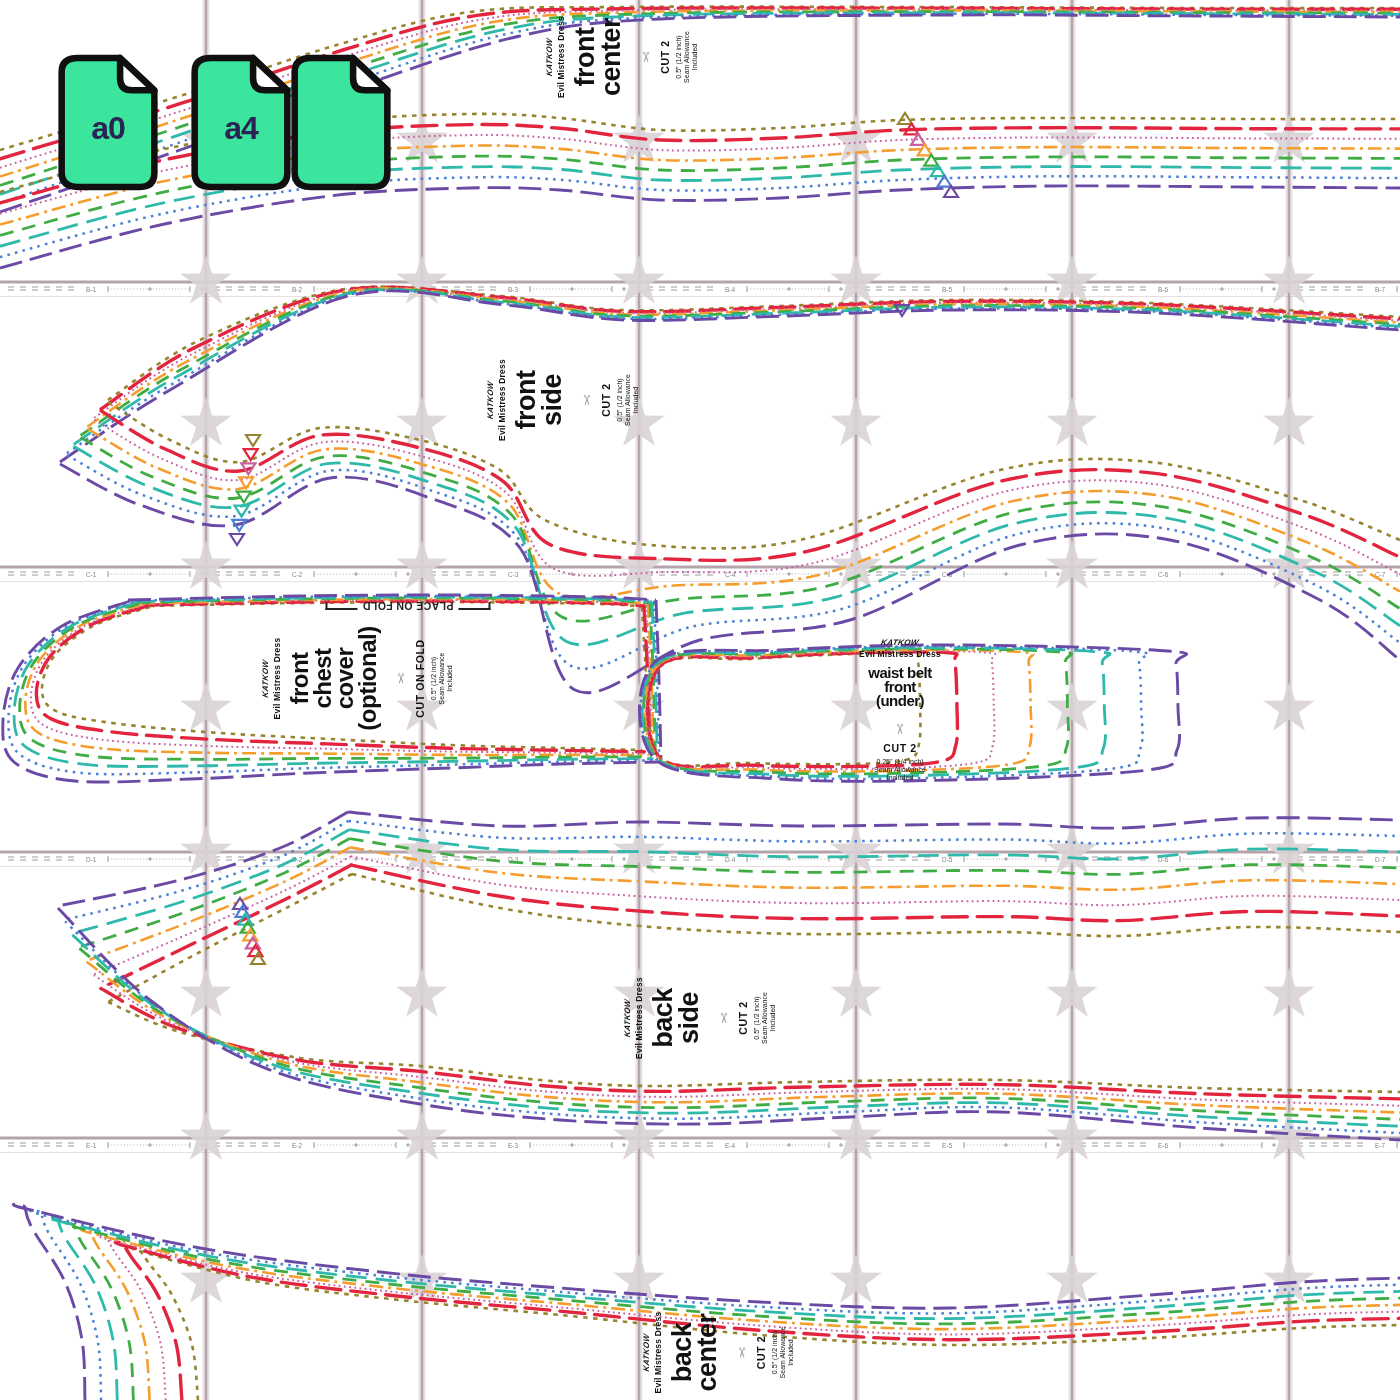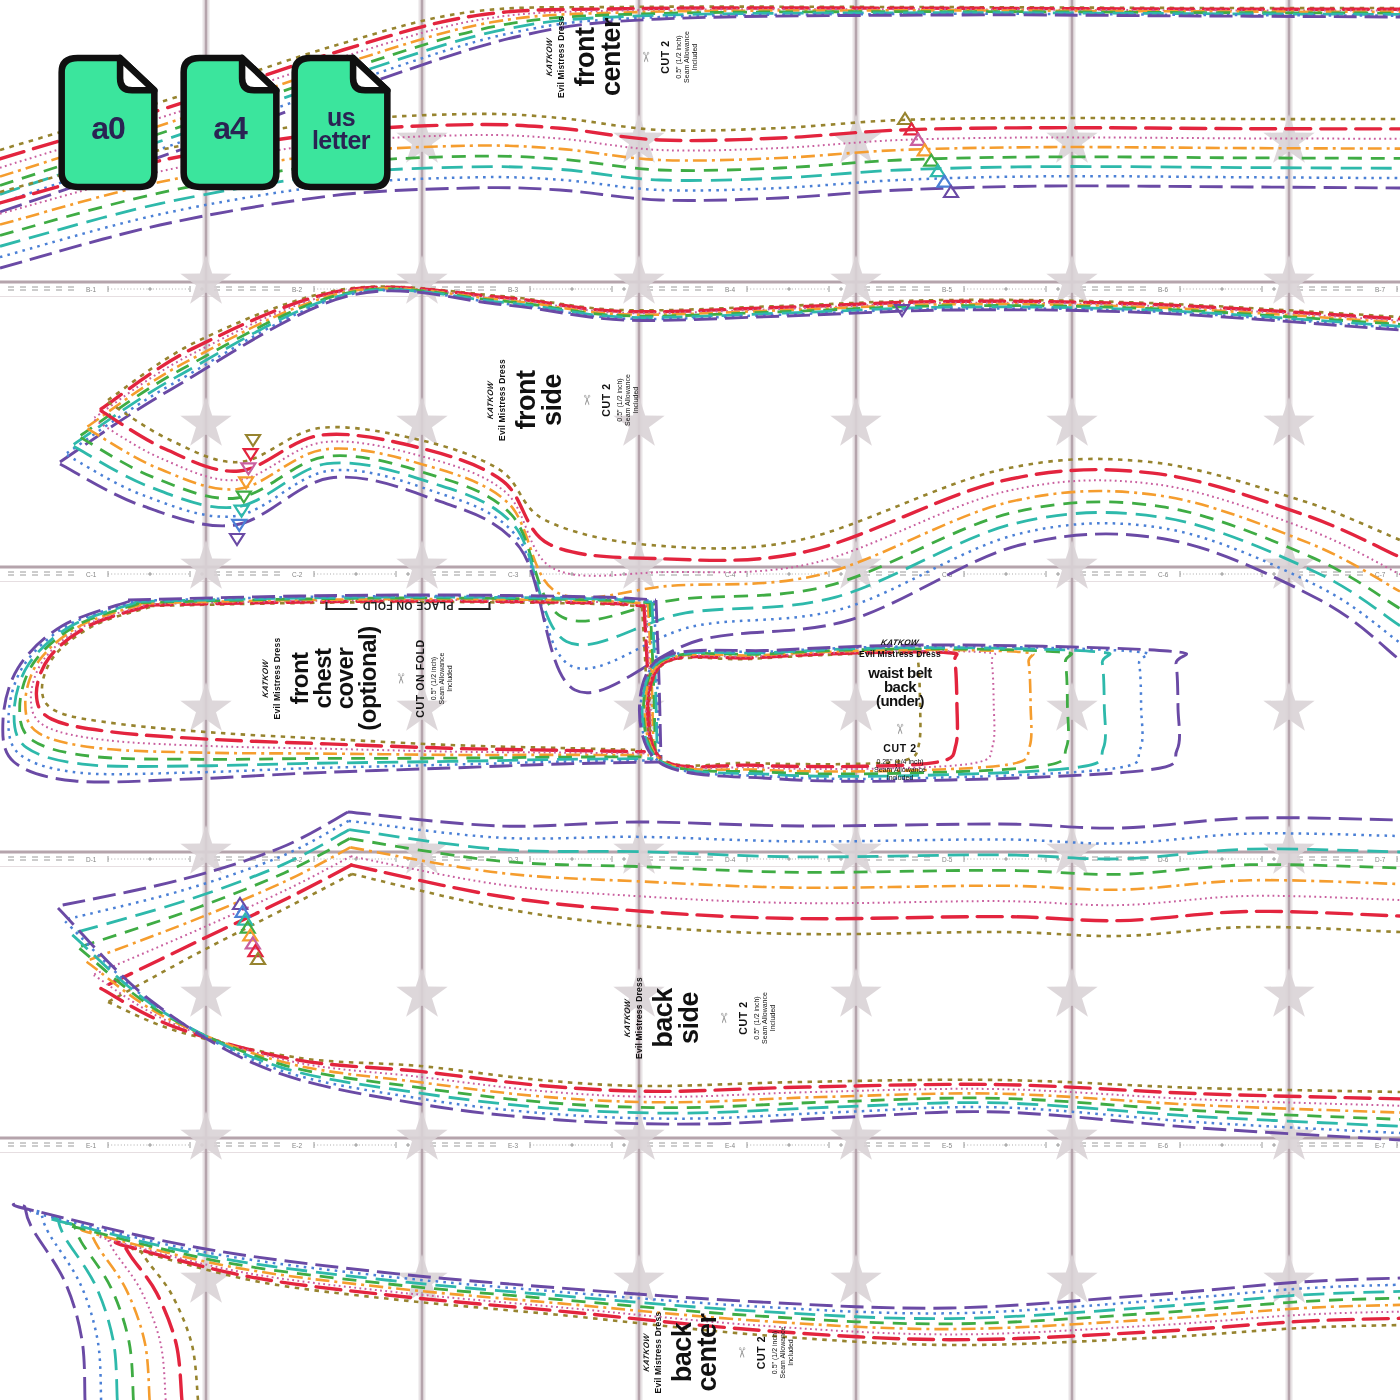--- a/index.html
+++ b/index.html
@@ -850,21 +850,21 @@
         <div class="pl-sciss"><span class="sc-v">✂</span></div>
         <div class="pl-cut" style="white-space: pre-line;">CUT ON FOLD</div>
         <div class="pl-sa" style="white-space: pre-line;">0.5" (1/2 inch)
 Seam Allowance
 Included</div>
       </div>
       <div class="plabel" style="left: 825px; top: 652.5px; width: 150px; height: 115px; transform: rotate(0deg);">
         <div class="pl-brand" style="white-space: pre-line;">KATKOW</div>
         <div class="pl-sub" style="white-space: pre-line;">Evil Mistress Dress</div>
         <div class="pl-title" style="white-space: pre-line; font-size: 15px;">waist belt
-back
+front
 (under)</div>
         <div class="pl-sciss"><span class="sc-h">✂</span></div>
         <div class="pl-cut" style="white-space: pre-line;">CUT 2</div>
         <div class="pl-sa" style="white-space: pre-line;">0.25" (1/4 inch)
 Seam Allowance
 Included</div>
       </div>
       <div class="plabel" style="left: 600px; top: 943px; width: 200px; height: 150px; transform: rotate(-90deg);">
         <div class="pl-brand" style="white-space: pre-line;">KATKOW</div>
         <div class="pl-sub" style="white-space: pre-line;">Evil Mistress Dress</div>
@@ -896,29 +896,27 @@
   </div>
 
   <div id="badges">
     <div class="badge" style="left:57px;top:54px">
       <svg width="102" height="137" viewBox="0 0 100 136">
         <path d="M20,4 H62 L96,36 V118 Q96,132 82,132 H20 Q4,132 4,118 V18 Q4,4 20,4 Z" fill="#3BE59D" stroke="#101010" stroke-width="6.5" stroke-linejoin="round"></path>
         <path d="M62,4 L62,24 Q62,36 74,36 L96,36 Z" fill="#ffffff" stroke="#101010" stroke-width="6.5" stroke-linejoin="round"></path>
       </svg>
       <div class="btxt big">a0</div>
     </div>
-    <div class="badge" style="left:179px;top:54px">
+    <div class="badge" style="left:190px;top:54px">
       <svg width="102" height="137" viewBox="0 0 100 136">
         <path d="M20,4 H62 L96,36 V118 Q96,132 82,132 H20 Q4,132 4,118 V18 Q4,4 20,4 Z" fill="#3BE59D" stroke="#101010" stroke-width="6.5" stroke-linejoin="round"></path>
         <path d="M62,4 L62,24 Q62,36 74,36 L96,36 Z" fill="#ffffff" stroke="#101010" stroke-width="6.5" stroke-linejoin="round"></path>
       </svg>
       <div class="btxt big">a4</div>
     </div>
     <div class="badge" style="left:290px;top:54px">
       <svg width="102" height="137" viewBox="0 0 100 136">
         <path d="M20,4 H62 L96,36 V118 Q96,132 82,132 H20 Q4,132 4,118 V18 Q4,4 20,4 Z" fill="#3BE59D" stroke="#101010" stroke-width="6.5" stroke-linejoin="round"></path>
         <path d="M62,4 L62,24 Q62,36 74,36 L96,36 Z" fill="#ffffff" stroke="#101010" stroke-width="6.5" stroke-linejoin="round"></path>
       </svg>
-      <div class="btxt small">us
-letter</div>
     </div>
   </div>
 </div>
 
 </body></html>

